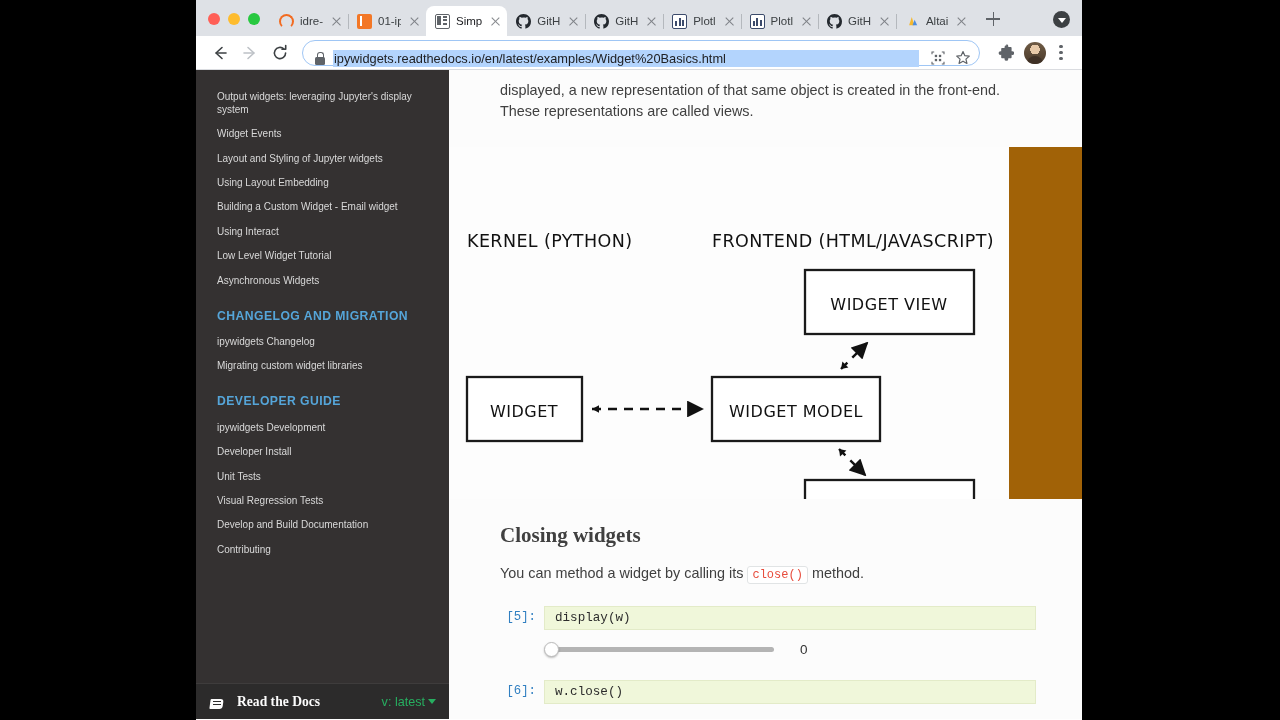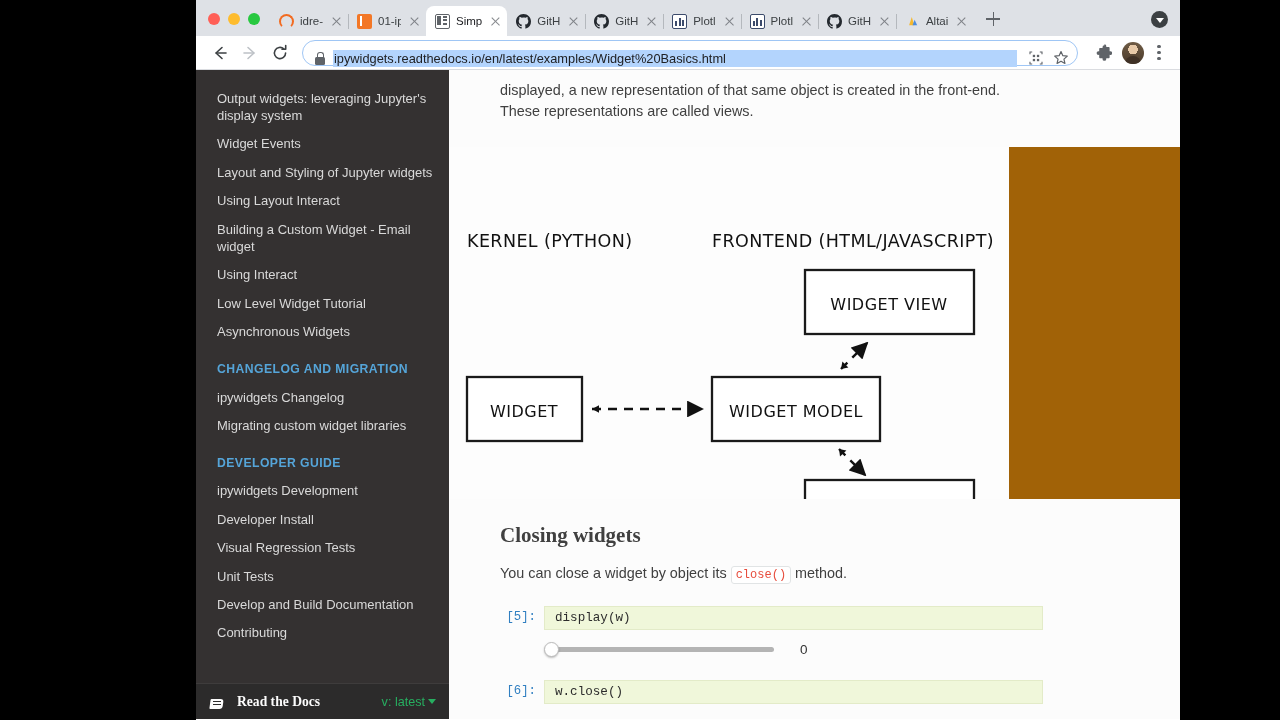--- a/index.html
+++ b/index.html
@@ -8,21 +8,21 @@
     width: 1280px; height: 720px;
     background: #000; overflow: hidden;
     font-family: "Liberation Sans", sans-serif;
   }
 
   #stage { position: relative; width: 1280px; height: 720px; background: #000; }
 
   
   #browser {
     position: absolute; left: 196px; top: 0;
-    width: 984px; height: 720px;
+    width: 886px; height: 720px;
     background: #fff; overflow: hidden;
   }
 
   
   .tabstrip {
     position: relative; height: 36px; background: #dee1e6;
     display: flex; align-items: flex-end; padding-left: 6px;
   }
   .traffic { display: flex; align-items: center; gap: 8px; padding: 0 10px 11px 6px; }
   .dot { width: 12px; height: 12px; border-radius: 50%; }
@@ -169,21 +169,21 @@
 
   
   .sidebar {
     width: 253px; flex: none; background: #343131; position: relative;
     display: flex; flex-direction: column;
   }
   .sidenav {
     flex: 1; overflow: hidden; padding: 14px 0 4px 0;
   }
   .sideitem {
-    color: #d9d9d9; font-size: 13px; line-height: 1.34;
+    color: #d9d9d9; font-size: 10px; line-height: 1.34;
     padding: 5.5px 14px 5.5px 21px;
   }
   .sidecap {
     color: #55a5d9; font-size: 12.2px; font-weight: 700; letter-spacing: .45px;
     padding: 16px 14px 7px 21px;
   }
   .sidefooter {
     height: 36px; background: #2c2b2b; border-top: 1px solid #3e3c3c;
     display: flex; align-items: center; justify-content: space-between;
     padding: 0 13px 0 14px;
@@ -419,33 +419,33 @@
         </div>
     </div>
 
     <div class="page">
 
       <div class="sidebar">
         <div class="sidenav">
           <div class="sideitem">Output widgets: leveraging Jupyter's display system</div>
           <div class="sideitem">Widget Events</div>
           <div class="sideitem">Layout and Styling of Jupyter widgets</div>
-          <div class="sideitem">Using Layout Interact</div>
+          <div class="sideitem">Using Layout Embedding</div>
           <div class="sideitem">Building a Custom Widget - Email widget</div>
           <div class="sideitem">Using Interact</div>
           <div class="sideitem">Low Level Widget Tutorial</div>
           <div class="sideitem">Asynchronous Widgets</div>
           <div class="sidecap">CHANGELOG AND MIGRATION</div>
           <div class="sideitem">ipywidgets Changelog</div>
           <div class="sideitem">Migrating custom widget libraries</div>
           <div class="sidecap">DEVELOPER GUIDE</div>
           <div class="sideitem">ipywidgets Development</div>
           <div class="sideitem">Developer Install</div>
+          <div class="sideitem">Unit Tests</div>
           <div class="sideitem">Visual Regression Tests</div>
-          <div class="sideitem">Unit Tests</div>
           <div class="sideitem">Develop and Build Documentation</div>
           <div class="sideitem">Contributing</div>
 
         </div>
 
         <div class="sidefooter">
           <div class="rtd">
             <span class="rtdicon"></span>
             <span>Read the Docs</span>
           </div>
@@ -508,21 +508,21 @@
               <line x1="390" y1="302" x2="416" y2="328" stroke="#111" stroke-width="2.4" stroke-dasharray="9 7" marker-end="url(#ar)"></line>
               <path d="M390 302 L391 309.4 L397.4 303.4 z" fill="#111"></path>
             </g>
           </svg>
         </div>
 
         <div class="cwrap">
           <h2 class="h2">Closing widgets</h2>
 
           <p class="ptext">
-            <span>You can close a widget by object its</span>
+            <span>You can method a widget by calling its</span>
             <code class="icode">close()</code>
             <span>method.</span>
           </p>
 
           <div class="cell">
             <span class="prompt">[5]:</span>
             <div class="codebox">display(w)</div>
           </div>
 
           <div class="sliderrow">

